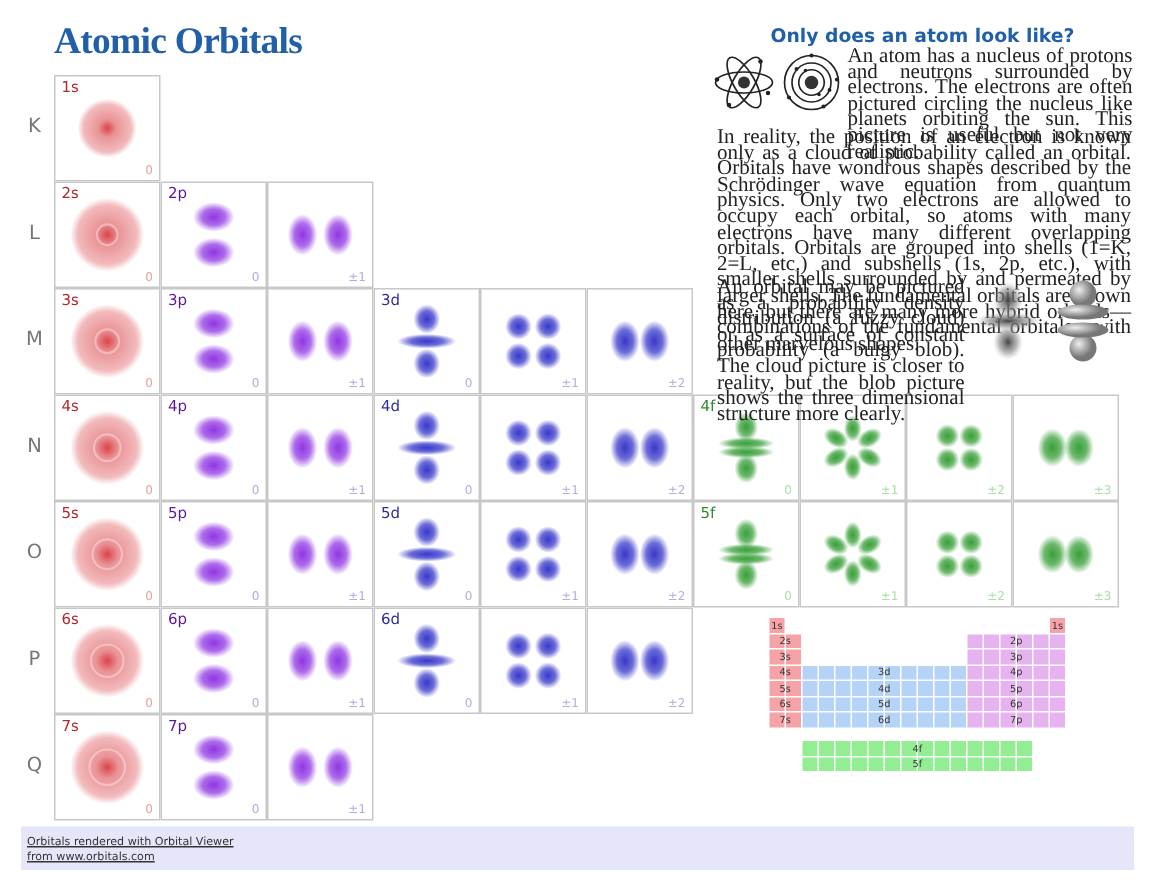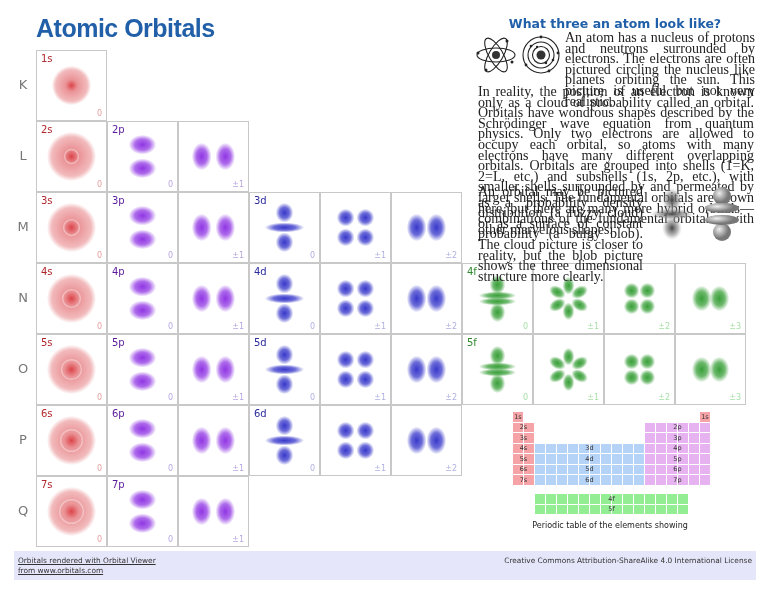--- a/index.html
+++ b/index.html
@@ -1,17 +1,17 @@
 <!DOCTYPE html>
 <html><head>
 <meta charset="utf-8">
 <style>
   html,body{margin:0;padding:0;background:#fff;}
   body{width:766px;height:590px;position:relative;overflow:hidden;font-family:"DejaVu Sans","Liberation Sans",sans-serif;}
-  .title{position:absolute;left:36px;top:14px;font-family:Liberation Sans, sans-serif;font-weight:bold;font-size:25px;color:#2160a8;letter-spacing:-0.5px;text-align:right;}
+  .title{position:absolute;left:36px;top:14px;font-family:Liberation Serif, serif;font-weight:bold;font-size:25px;color:#2160a8;letter-spacing:-0.5px;text-align:right;}
   .shell{position:absolute;left:16px;width:14px;font-size:13px;color:#777;text-align:center;}
   .cell{position:absolute;width:71px;height:71px;box-sizing:border-box;border:1px solid #c8c8c8;background:#fff;}
   .cell .lbl{position:absolute;left:4px;top:2px;font-size:10px;}
   .cell .m{position:absolute;right:4px;bottom:2px;font-size:8px;}
   .cell svg{position:absolute;left:0;top:0;}
   .c-s .lbl{color:#b0282e;} .c-s .m{color:#e8a0a0;}
   .c-p .lbl{color:#5a1a9a;} .c-p .m{color:#b9a6e0;}
   .c-d .lbl{color:#2a2a9c;} .c-d .m{color:#b0b0e0;}
   .c-f .lbl{color:#2f8a2f;} .c-f .m{color:#a8e0a8;}
   .side{position:absolute;font-size:14px;line-height:10.6px;color:#222;text-align:justify;font-family:Liberation Serif, serif;}
@@ -879,21 +879,21 @@
           </radialGradient>
         </defs>
         <ellipse cx="23" cy="35" rx="10" ry="14" fill="url(#g38)"></ellipse>
         <ellipse cx="47" cy="35" rx="10" ry="14" fill="url(#g38)"></ellipse>
       </svg>
       <span class="lbl"></span>
       <span class="m">±1</span>
     </div>
   </div>
 
-<div class="heading">What three an atom look like?</div>
+<div class="heading">Only does an atom look like?</div>
 
 <svg style="position:absolute;left:474px;top:34px" width="90" height="42" viewBox="0 0 90 42">
   <g fill="none" stroke="#222" stroke-width="1.1">
     <ellipse cx="22" cy="21" rx="19" ry="7"></ellipse>
     <ellipse cx="22" cy="21" rx="19" ry="7" transform="rotate(60 22 21)"></ellipse>
     <ellipse cx="22" cy="21" rx="19" ry="7" transform="rotate(-60 22 21)"></ellipse>
     <circle cx="67" cy="21" r="18"></circle>
     <circle cx="67" cy="21" r="13"></circle>
     <circle cx="67" cy="21" r="8.5"></circle>
   </g>
@@ -1078,24 +1078,22 @@
     <div class="ptc" style="left: 612px; top: 504.5px; width: 10px; height: 9.5px; background: rgb(147, 238, 147);"></div>
     <div class="ptc" style="left: 623px; top: 504.5px; width: 10px; height: 9.5px; background: rgb(147, 238, 147);"></div>
     <div class="ptc" style="left: 634px; top: 504.5px; width: 10px; height: 9.5px; background: rgb(147, 238, 147);"></div>
     <div class="ptc" style="left: 645px; top: 504.5px; width: 10px; height: 9.5px; background: rgb(147, 238, 147);"></div>
     <div class="ptc" style="left: 656px; top: 504.5px; width: 10px; height: 9.5px; background: rgb(147, 238, 147);"></div>
     <div class="ptc" style="left: 667px; top: 504.5px; width: 10px; height: 9.5px; background: rgb(147, 238, 147);"></div>
     <div class="ptc" style="left: 678px; top: 504.5px; width: 10px; height: 9.5px; background: rgb(147, 238, 147);"></div>
     <div class="ptl" style="left: 535px; top: 505px; width: 153px;">5f</div>
   </div>
 <div class="ptcap">
-  <div>Periodic table of the elements showing</div>
 </div>
 
 <div class="footer">
   <div class="l">
     <div>Orbitals rendered with Orbital Viewer</div>
     <div>from www.orbitals.com</div>
   </div>
   <div class="r">
-    <div>Creative Commons Attribution-ShareAlike 4.0 International License</div>
   </div>
 </div>
 
 </body></html>

